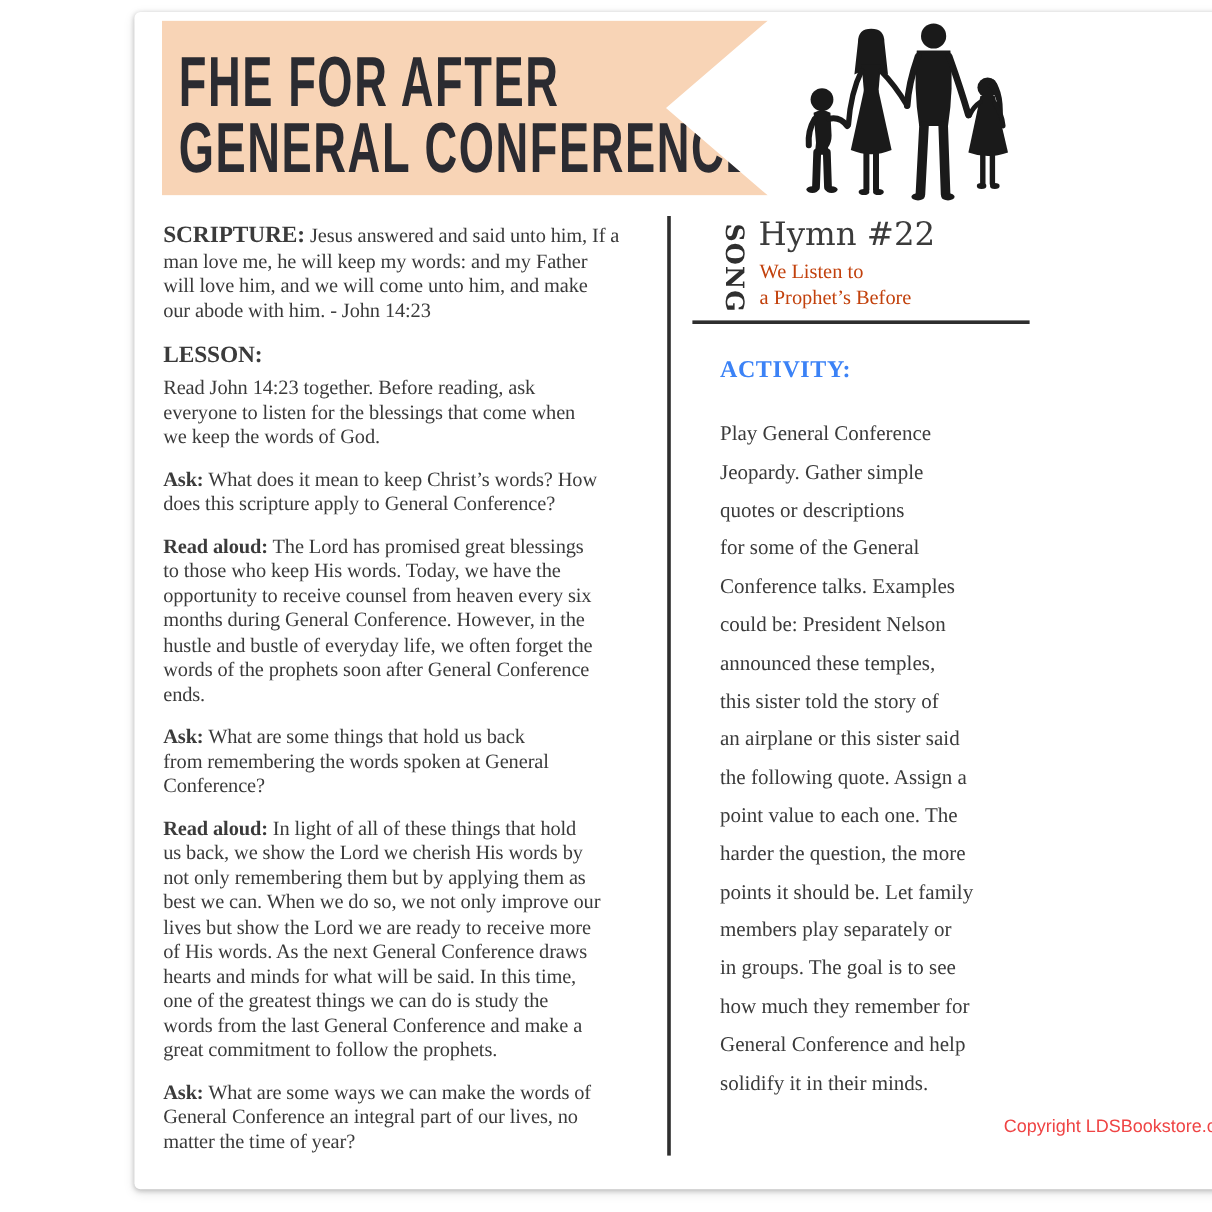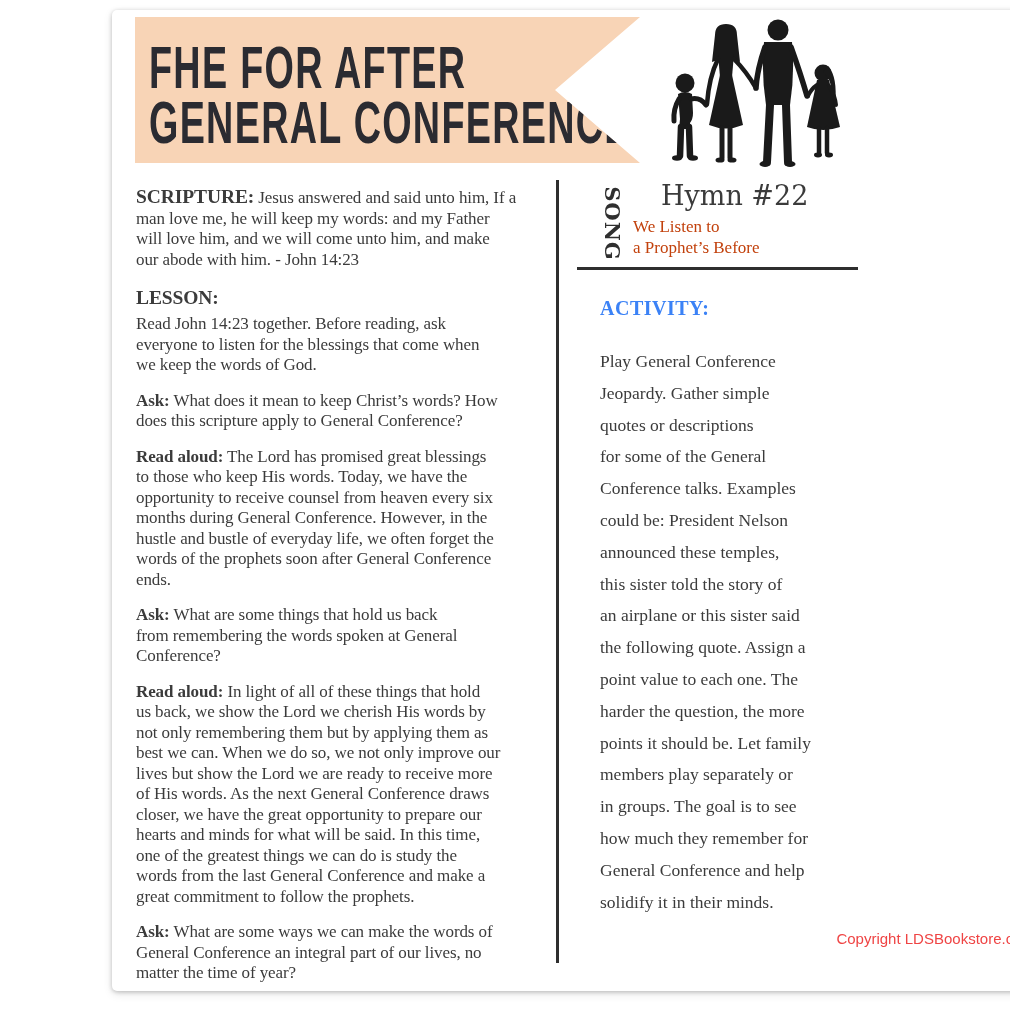--- a/index.html
+++ b/index.html
@@ -45,21 +45,21 @@
   .song-label-box{
     position:absolute;left:480px;top:178px;width:40px;height:70px;
     display:flex;align-items:center;justify-content:center;
   }
   .song-label{
     transform:rotate(90deg);white-space:nowrap;
     font-family:"DejaVu Serif",serif;font-weight:bold;font-size:21px;
     letter-spacing:1px;color:#2f2f2f;
   }
   .hymn-number{
-    position:absolute;left:549px;top:170px;
+    position:absolute;left:520px;top:170px;
     font-family:"DejaVu Serif",serif;font-size:27px;line-height:32px;color:#3b3b3b;
   }
   .hymn-title{
     position:absolute;left:521px;top:206px;
     font-size:17px;line-height:21px;color:#c2410c;
   }
   .hymn-title .line{white-space:nowrap;}
   
   .activity-heading{
     position:absolute;left:488px;top:287px;
@@ -169,21 +169,20 @@
         <div class="line">from remembering the words spoken at General</div>
         <div class="line">Conference?</div>
       </div>
       <div class="para">
         <div class="line"><span class="para-label">Read aloud:</span> In light of all of these things that hold</div>
         <div class="line">us back, we show the Lord we cherish His words by</div>
         <div class="line">not only remembering them but by applying them as</div>
         <div class="line">best we can. When we do so, we not only improve our</div>
         <div class="line">lives but show the Lord we are ready to receive more</div>
         <div class="line">of His words. As the next General Conference draws</div>
-        <div class="line">closer, we have the great opportunity to prepare our</div>
         <div class="line">hearts and minds for what will be said. In this time,</div>
         <div class="line">one of the greatest things we can do is study the</div>
         <div class="line">words from the last General Conference and make a</div>
         <div class="line">great commitment to follow the prophets.</div>
       </div>
       <div class="para">
         <div class="line"><span class="para-label">Ask:</span> What are some ways we can make the words of</div>
         <div class="line">General Conference an integral part of our lives, no</div>
         <div class="line">matter the time of year?</div>
       </div>

